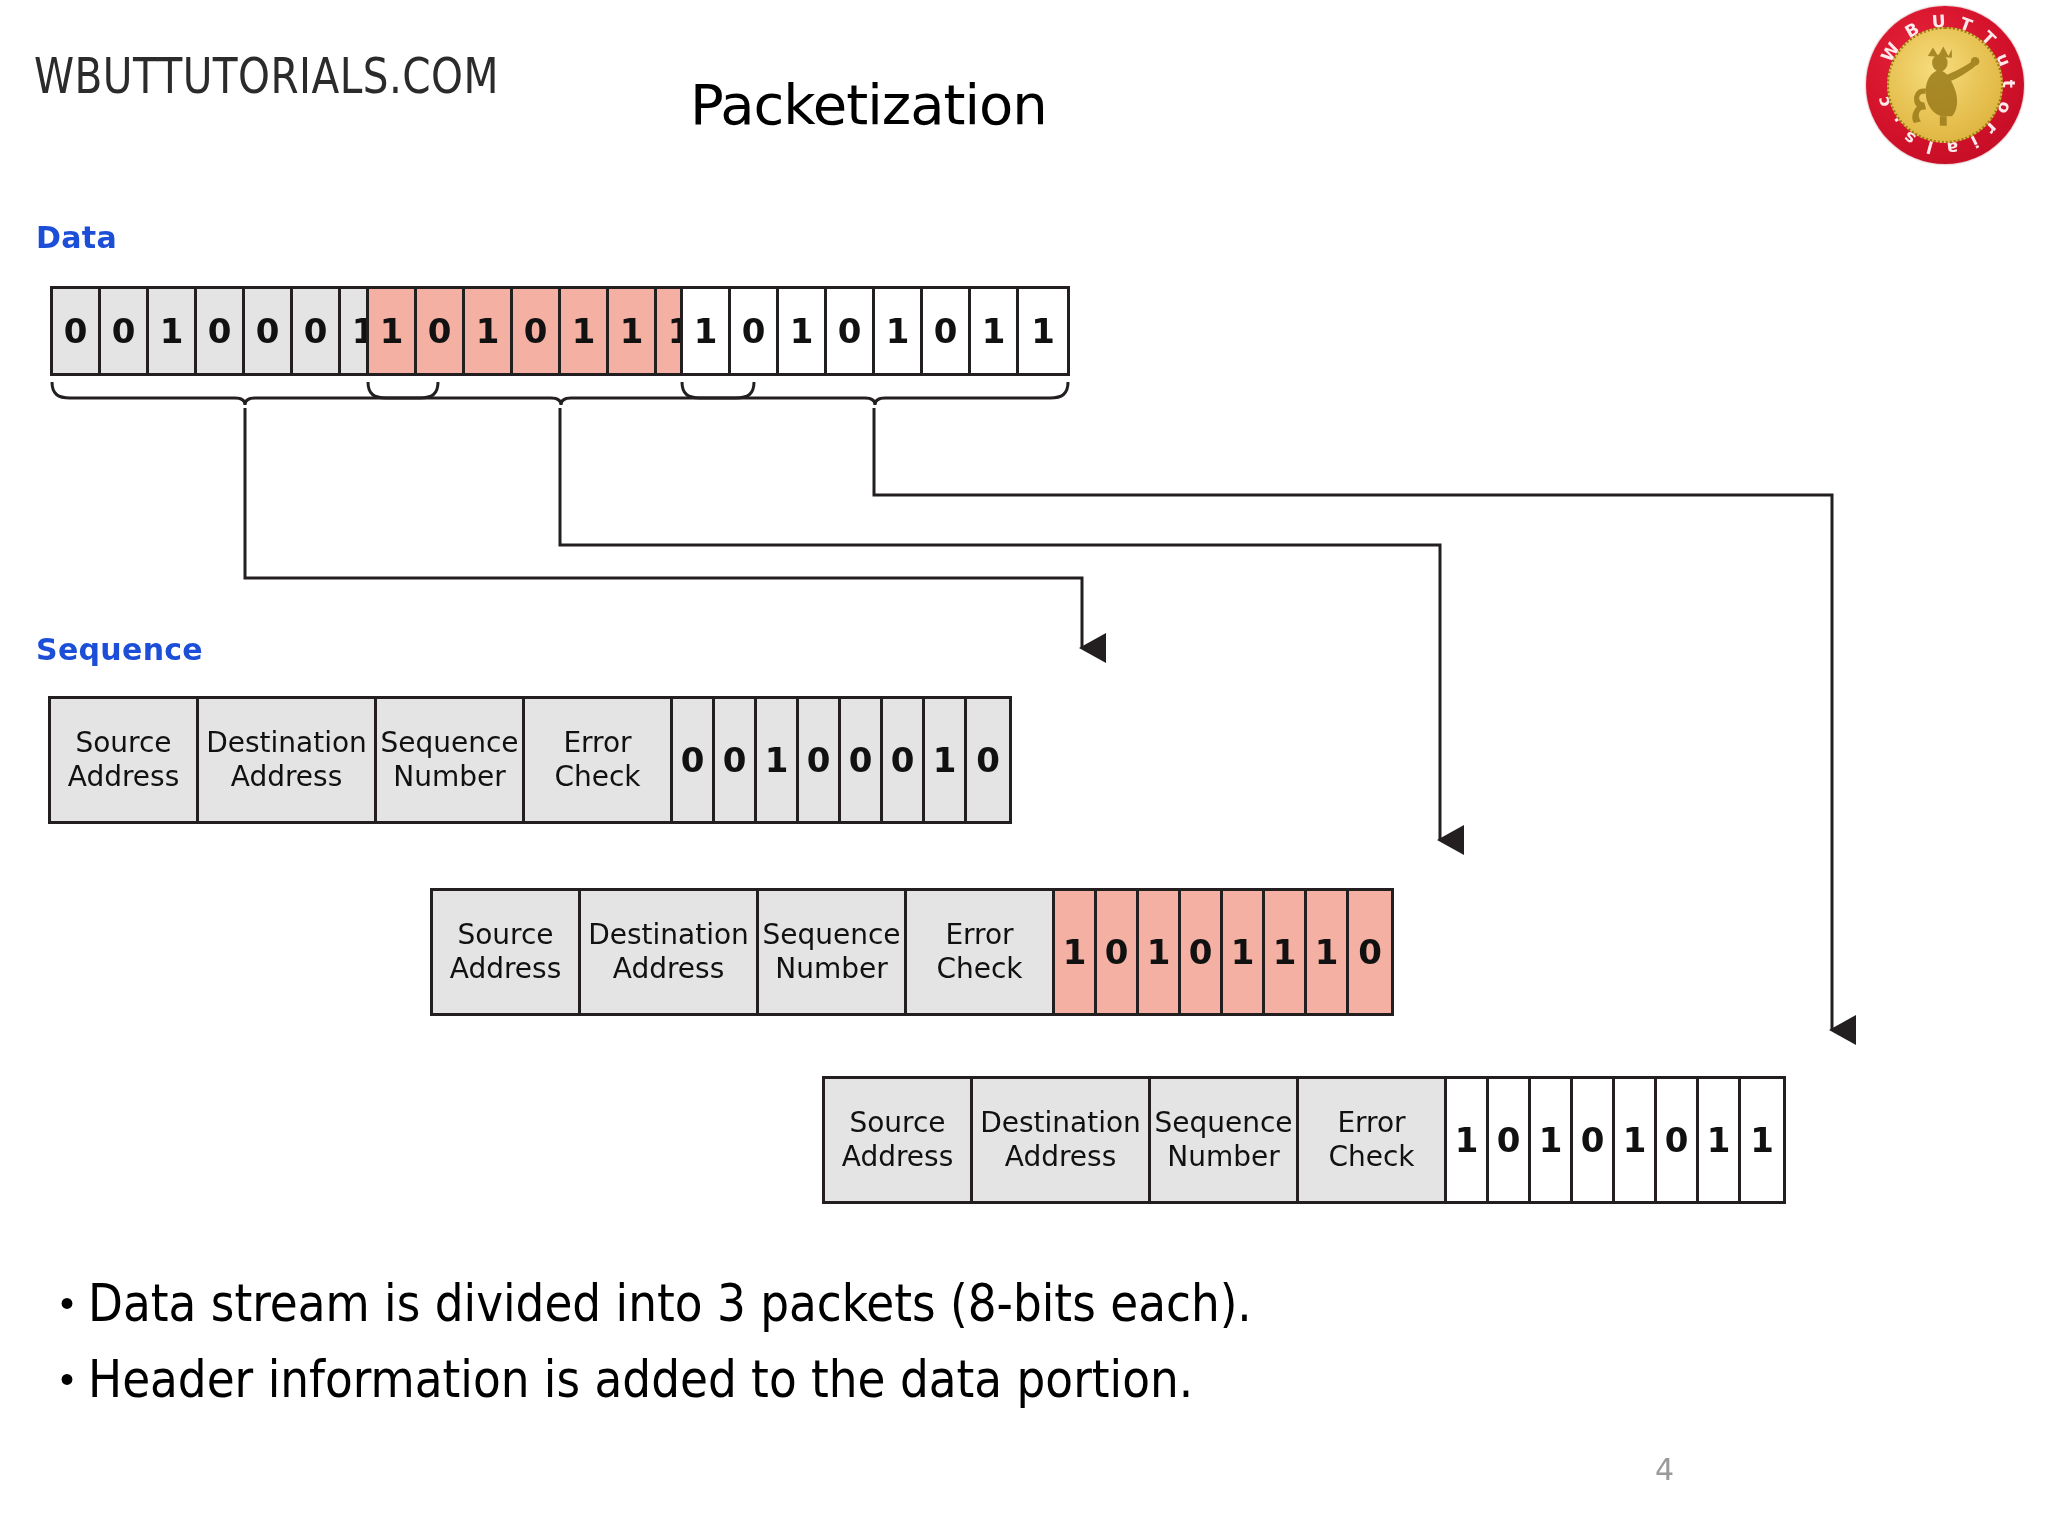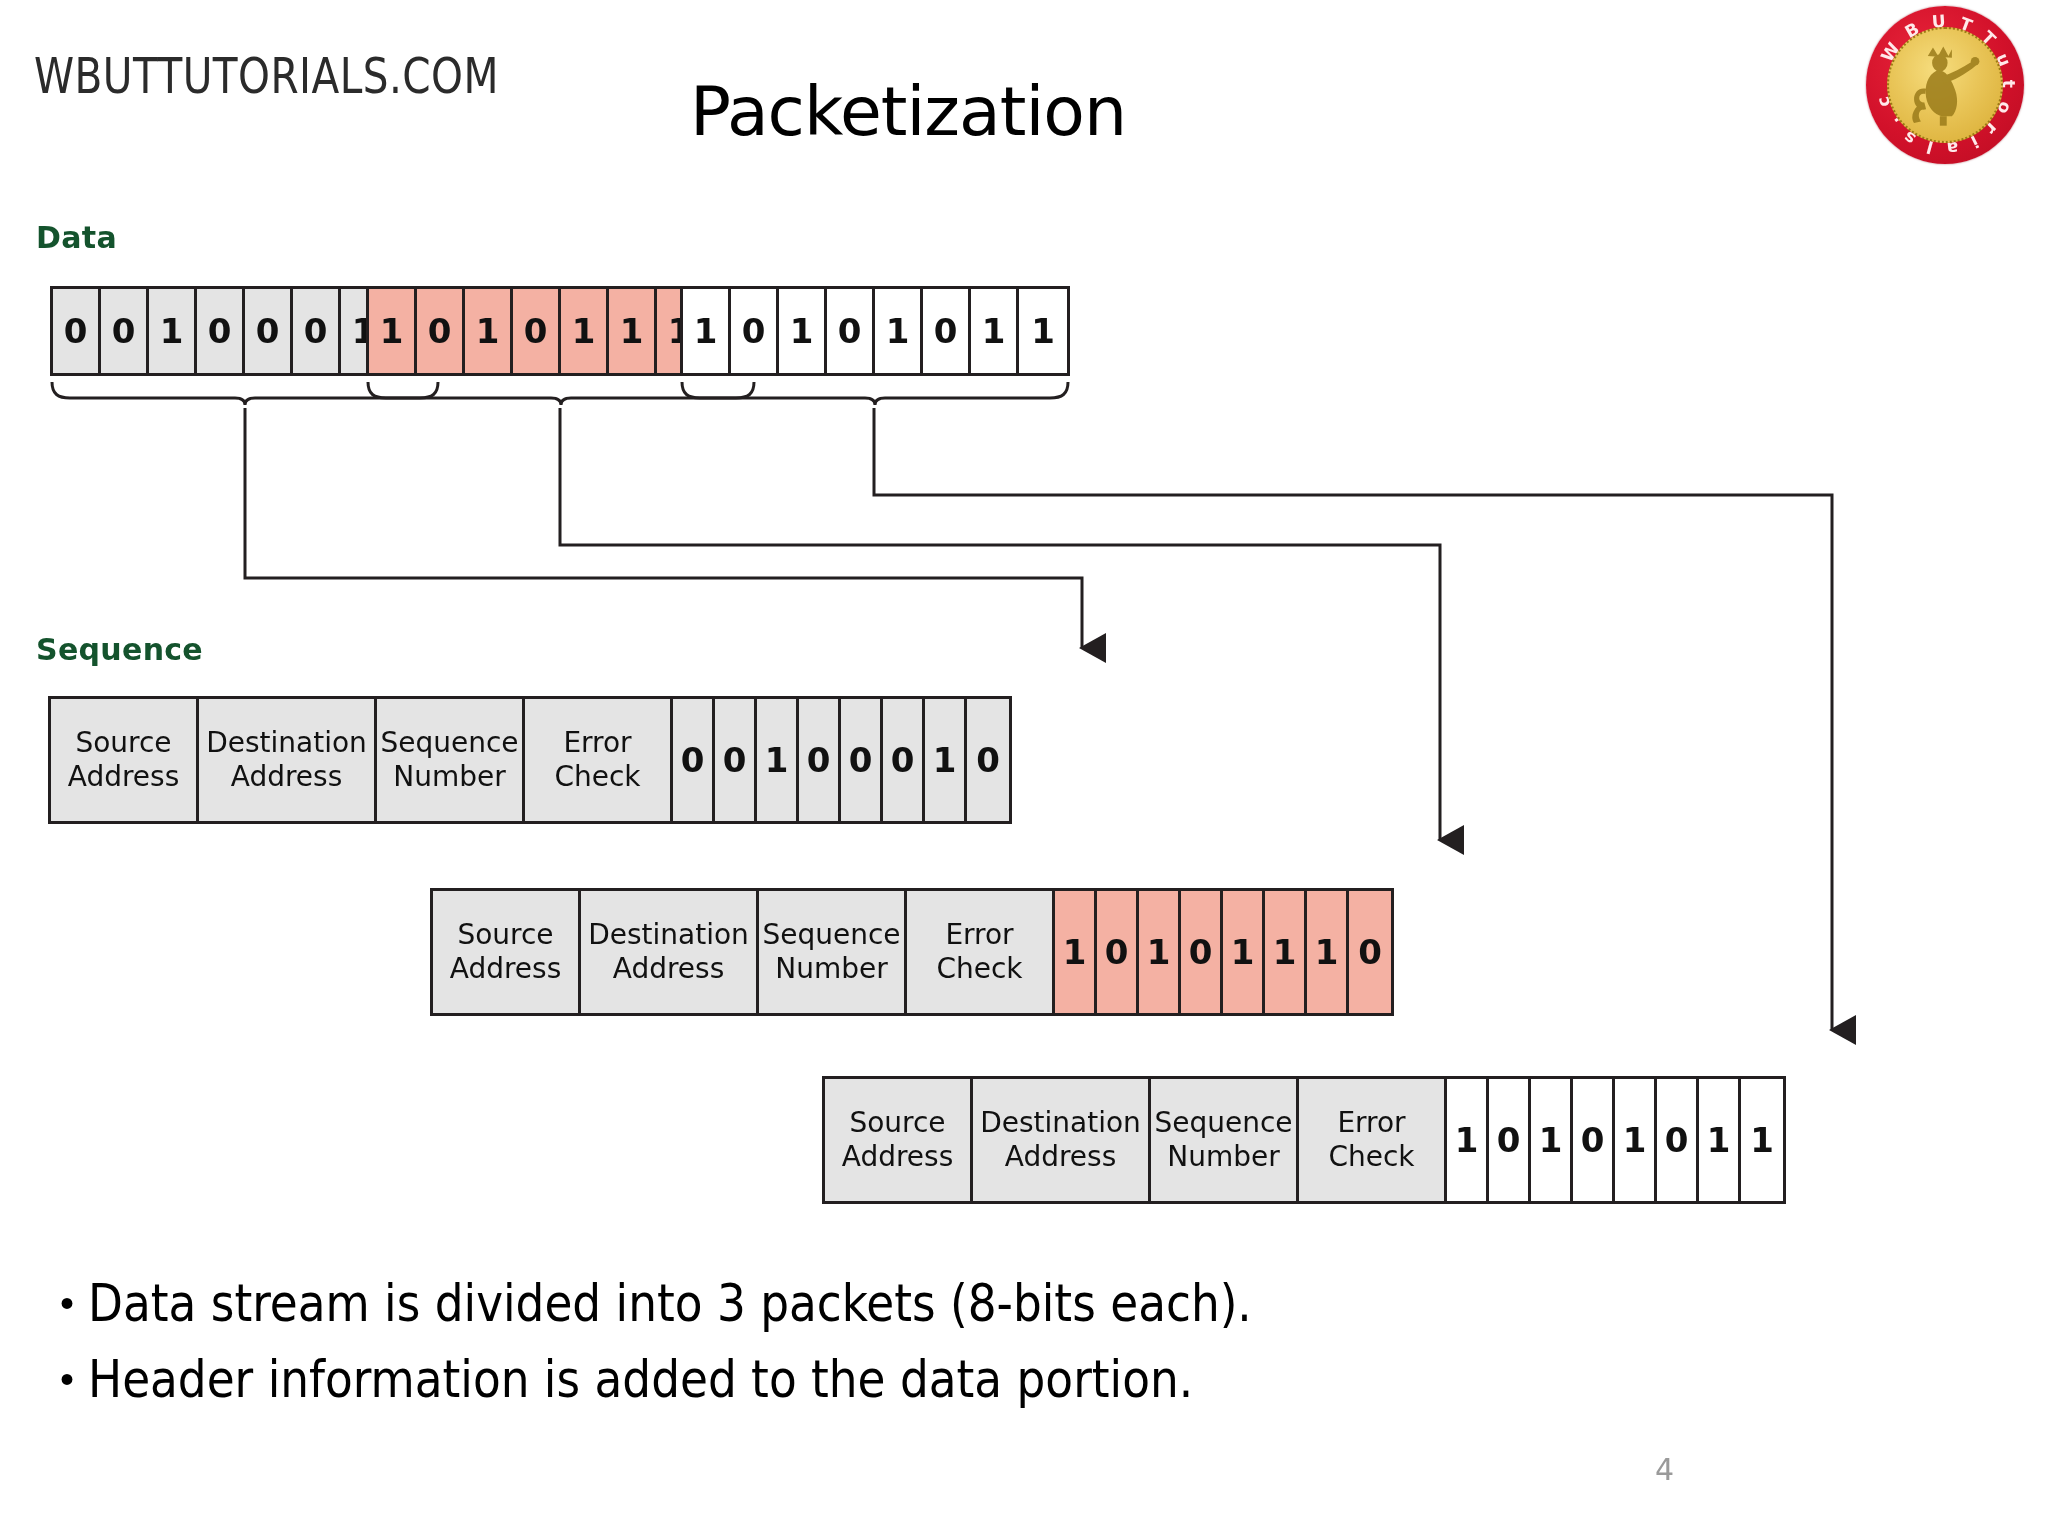--- a/index.html
+++ b/index.html
@@ -27,21 +27,21 @@
     color: #2b2b2b;
     white-space: nowrap;
     transform: scaleX(0.92);
     transform-origin: left center;
   }
   #slide-title {
     position: absolute;
     left: 690px;
     top: 72px;
     font-family: "DejaVu Sans", "Liberation Sans", sans-serif;
-    font-size: 68px;
+    font-size: 56px;
     font-weight: 400;
     color: #000000;
     letter-spacing: -1px;
     white-space: nowrap;
   }
 
   
   #logo {
     position: absolute;
     left: 1866px;
@@ -79,21 +79,21 @@
     width: 86px;
     height: 86px;
   }
 
   
   .section-label {
     position: absolute;
     font-family: "DejaVu Sans", "Liberation Sans", sans-serif;
     font-size: 30px;
     font-weight: 700;
-    color: #14532d;
+    color: #1d4ed8;
     letter-spacing: 0.3px;
   }
   #label-data { left: 36px; top: 220px; }
   #label-packets { left: 36px; top: 632px; }
 
   
   .bit-row {
     position: absolute;
     display: flex;
     border: 3px solid #231f20;

